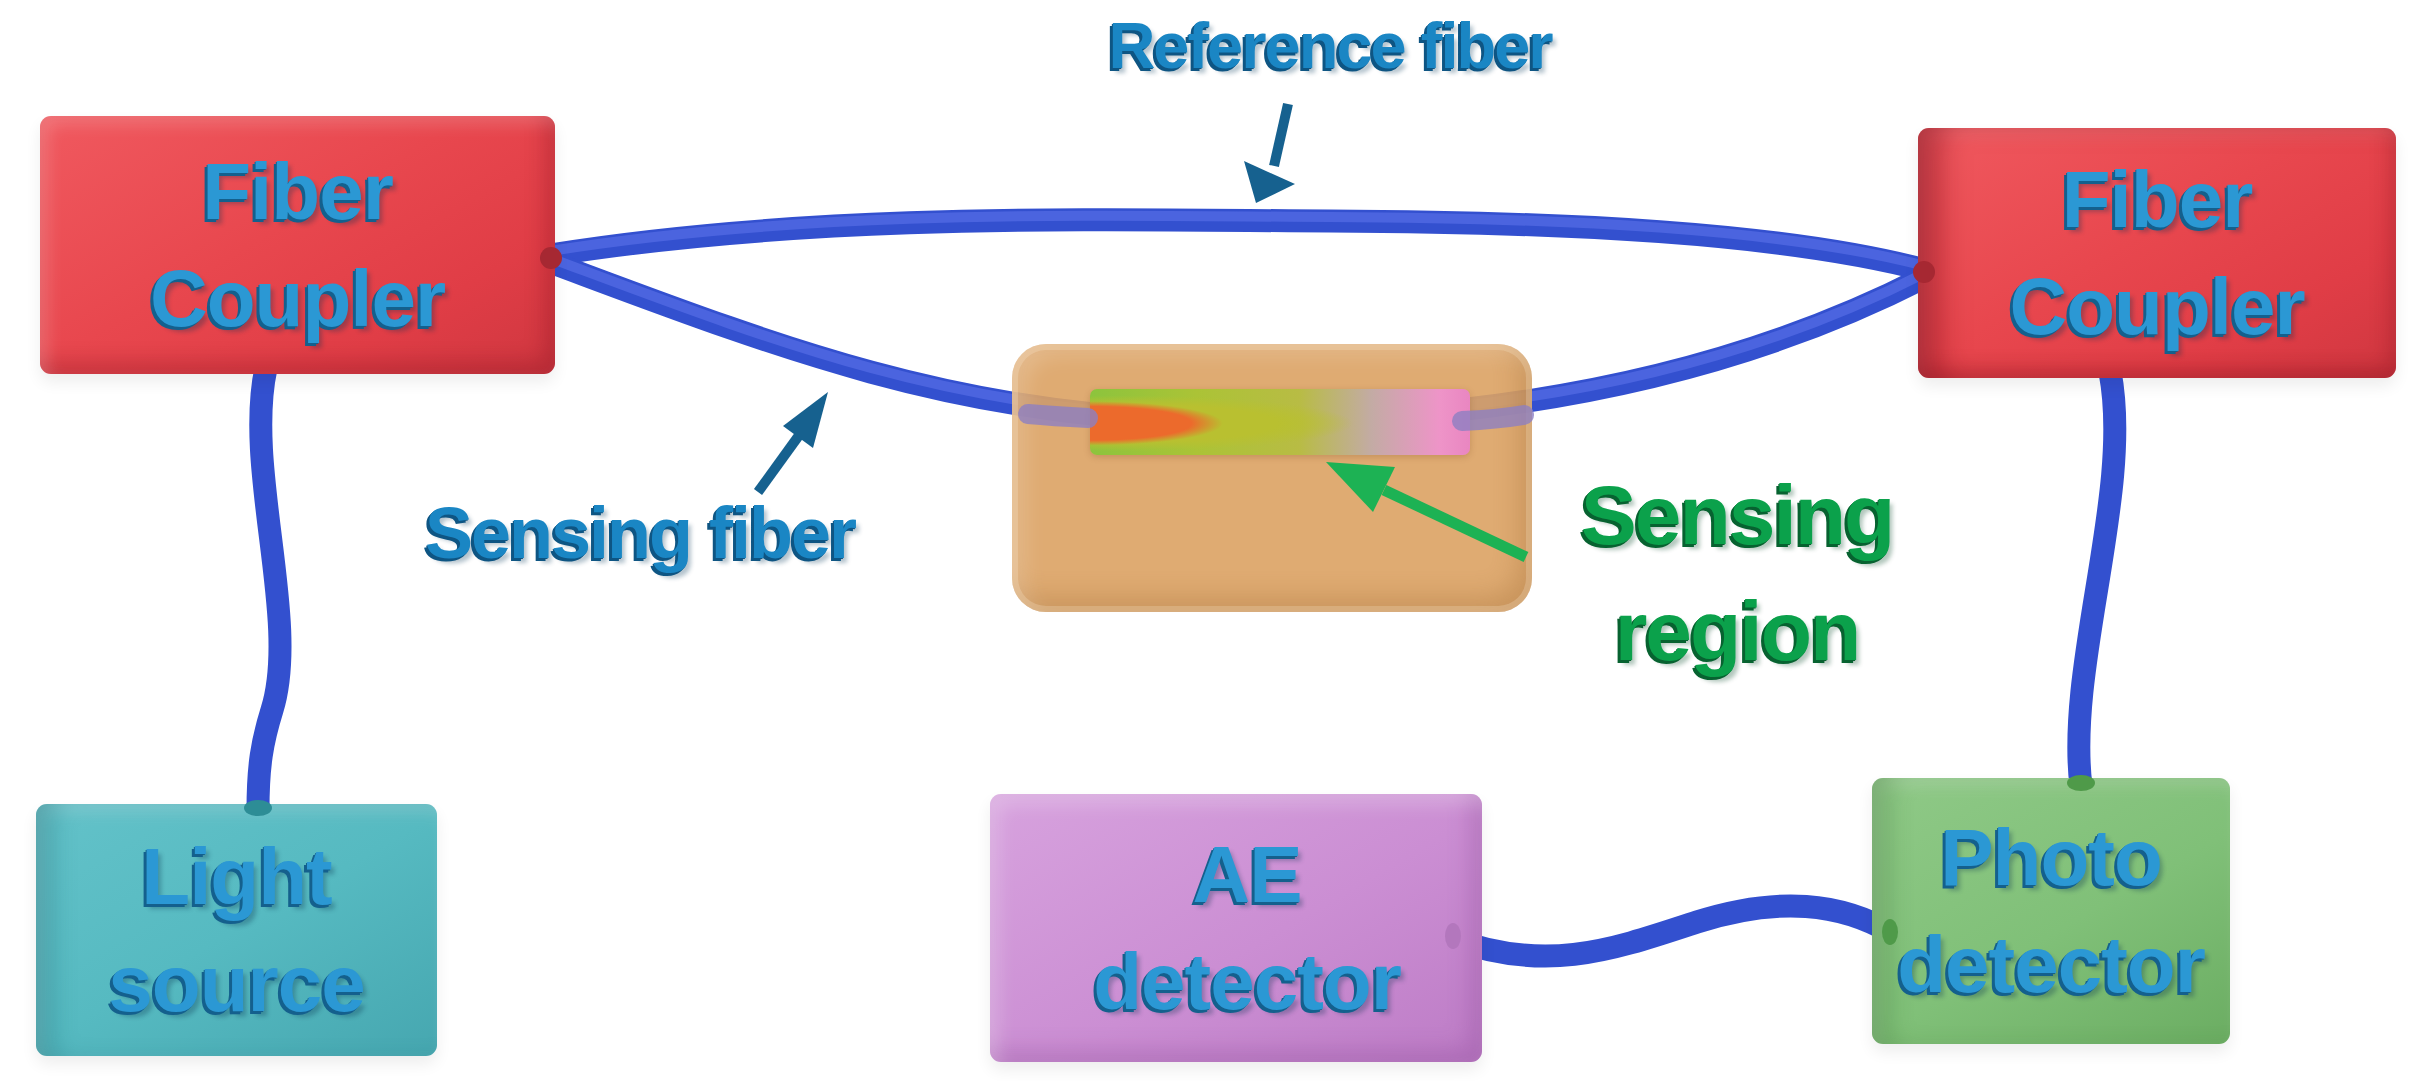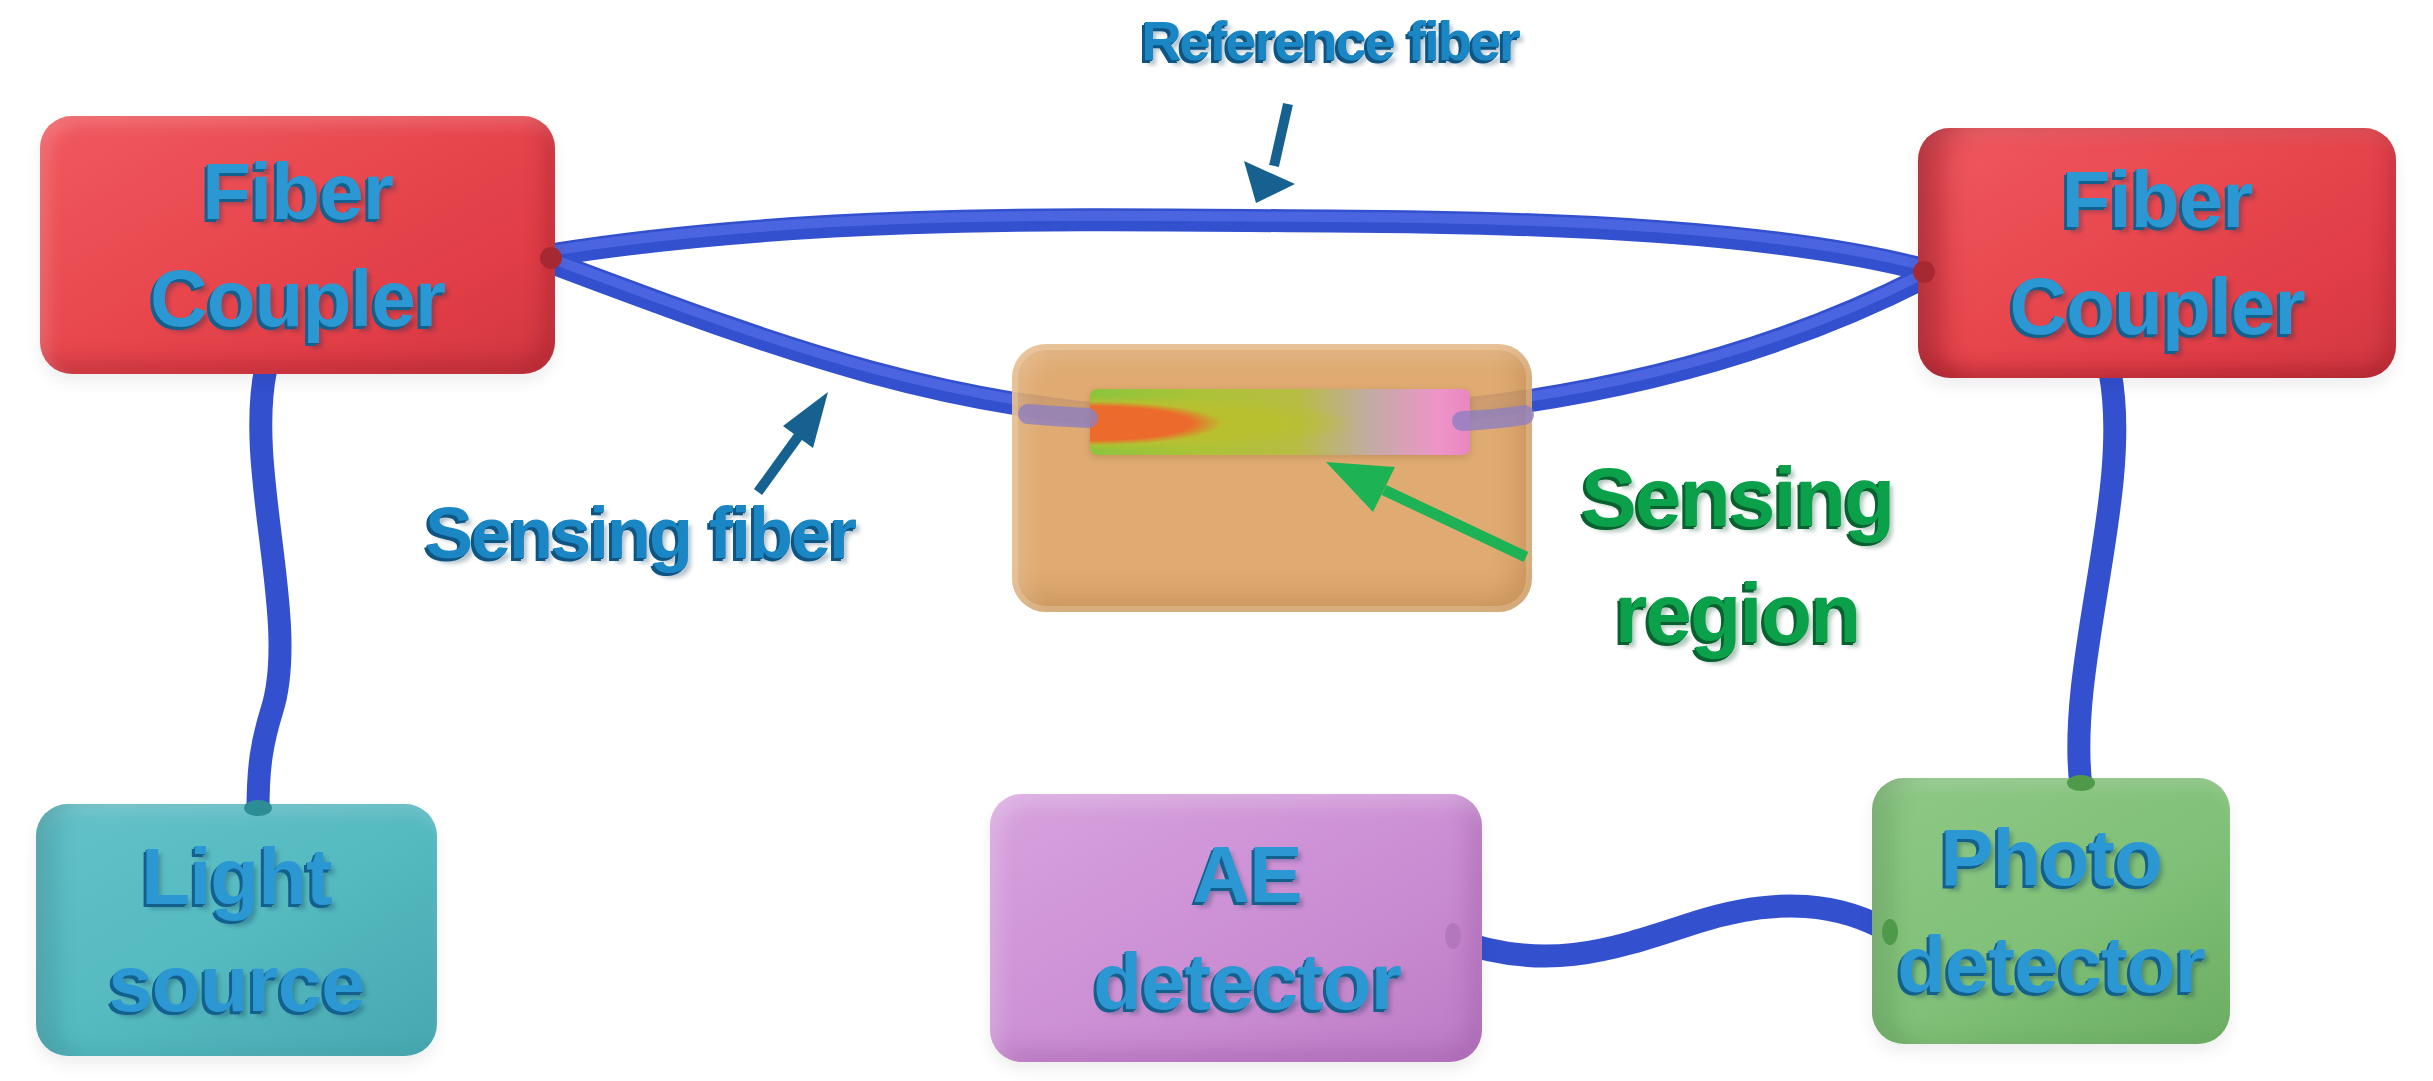--- a/index.html
+++ b/index.html
@@ -5,21 +5,21 @@
   html,body{margin:0;padding:0;background:#ffffff;}
   #stage{
     position:relative;width:2433px;height:1081px;background:#ffffff;overflow:hidden;
     font-family:"Liberation Sans",sans-serif;font-weight:bold;
   }
   svg.layer{position:absolute;left:0;top:0;width:2433px;height:1081px;pointer-events:none;}
   #fiber-layer{z-index:1;}
   #overlay-layer{z-index:6;}
 
   .box{
-    position:absolute;z-index:4;border-radius:32px;
+    position:absolute;z-index:4;border-radius:11px;
     display:flex;flex-direction:column;justify-content:center;align-items:center;
     font-size:80px;line-height:1.34;letter-spacing:-1px;text-align:center;
   }
   .box span{
     color:#2b98d4;
     text-shadow:-3px 3px 0 #14608d, -1px 1px 0 #14608d, 3px 5px 4px rgba(10,50,80,0.30);
   }
   .red{
     background:linear-gradient(150deg,#f0595f 0%,#e8474e 45%,#e03d46 75%,#cf3740 100%);
     box-shadow:inset 8px 8px 16px rgba(255,255,255,0.18), inset -10px -12px 20px rgba(120,10,25,0.28), 0 8px 16px rgba(0,0,0,0.07);
@@ -52,21 +52,21 @@
       radial-gradient(ellipse 76% 54% at 10% 52%, #b9c030 52%, rgba(185,192,48,0) 78%),
       linear-gradient(90deg,#8cc43d 0%,#abc336 28%,#b8bc44 55%,#c3aba4 74%,#ee94c8 92%,#e986c1 100%);
     box-shadow:0 2px 6px rgba(120,70,30,0.25);
   }
 
   .anno{
     position:absolute;z-index:7;transform:translateX(-50%);
     text-align:center;white-space:nowrap;letter-spacing:-2px;
   }
   .anno.blue{
-    color:#1a86c4;font-size:56px;
+    color:#1a86c4;font-size:65px;
     text-shadow:-3px 3px 0 #0e5583, -1px 1px 0 #0e5583, 3px 5px 4px rgba(8,55,90,0.30);
   }
   .anno.green-text{
     color:#0ba14b;font-size:84px;line-height:1.38;
     text-shadow:-3px 3px 0 #076230, -1px 1px 0 #076230, 3px 5px 4px rgba(4,70,35,0.30);
   }
 </style>
 </head>
 <body>
 
@@ -142,18 +142,18 @@
     <g>
       <line x1="1526" y1="557" x2="1384" y2="490" stroke="#1db254" stroke-width="11"></line>
       <polygon points="1326,462 1395,467 1373,512" fill="#1db254"></polygon>
     </g>
   </svg>
 
   <div class="anno blue" style="left:1330px;top:8px;">Reference fiber</div>
 
   <div class="anno blue" style="left:640px;top:492px;font-size:72px;">Sensing fiber</div>
 
-  <div class="anno green-text" style="left:1737px;top:440px;">
+  <div class="anno green-text" style="left:1737px;top:458px;">
     <div>Sensing</div>
     <div>region</div>
   </div>
 
 </div>
 
 </body></html>

